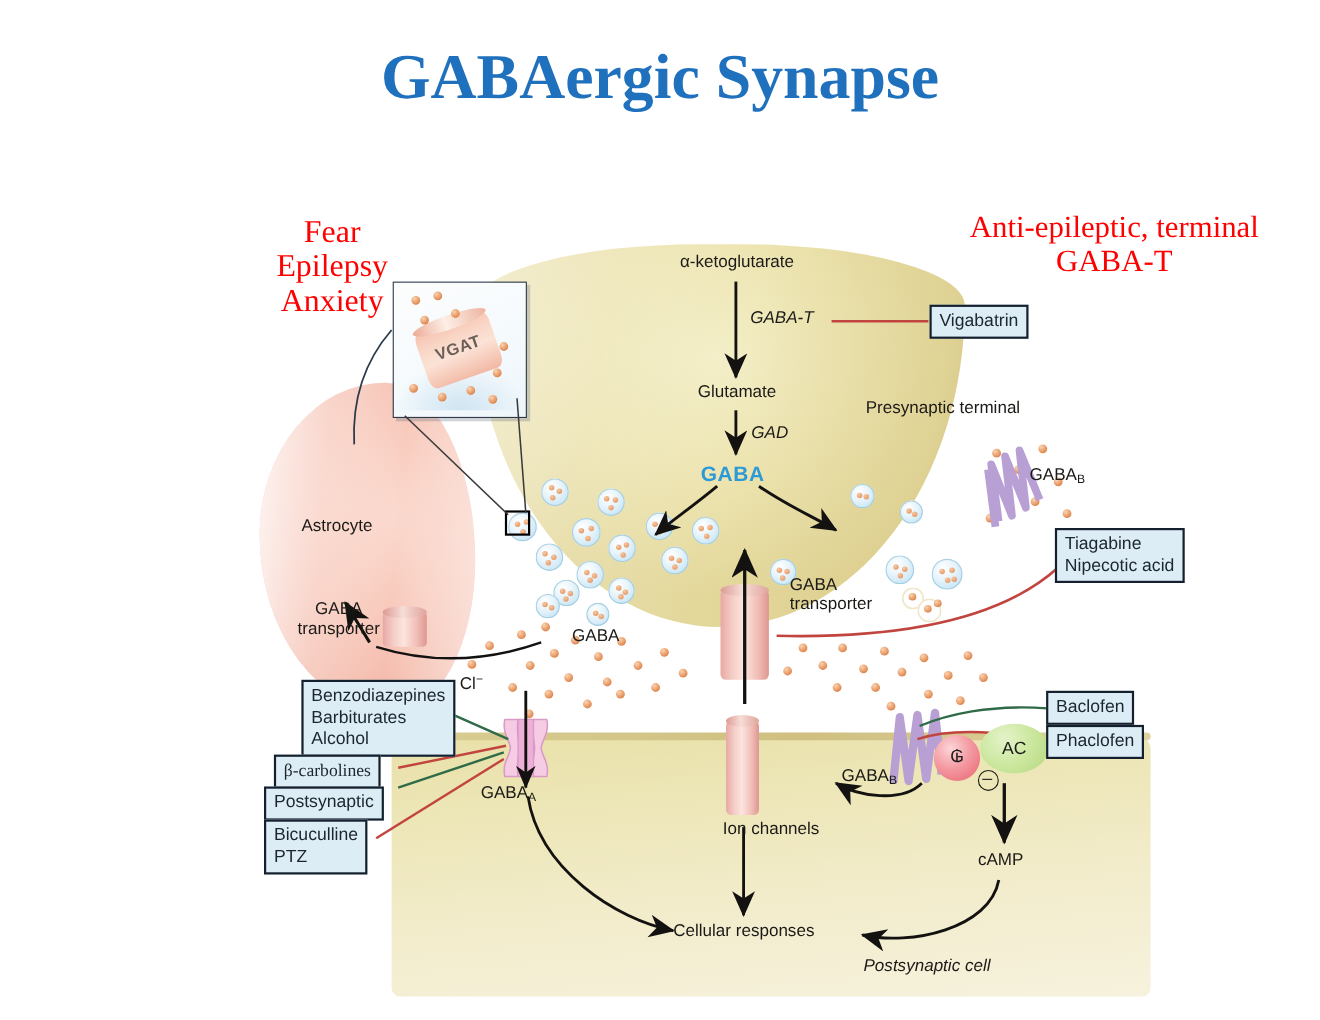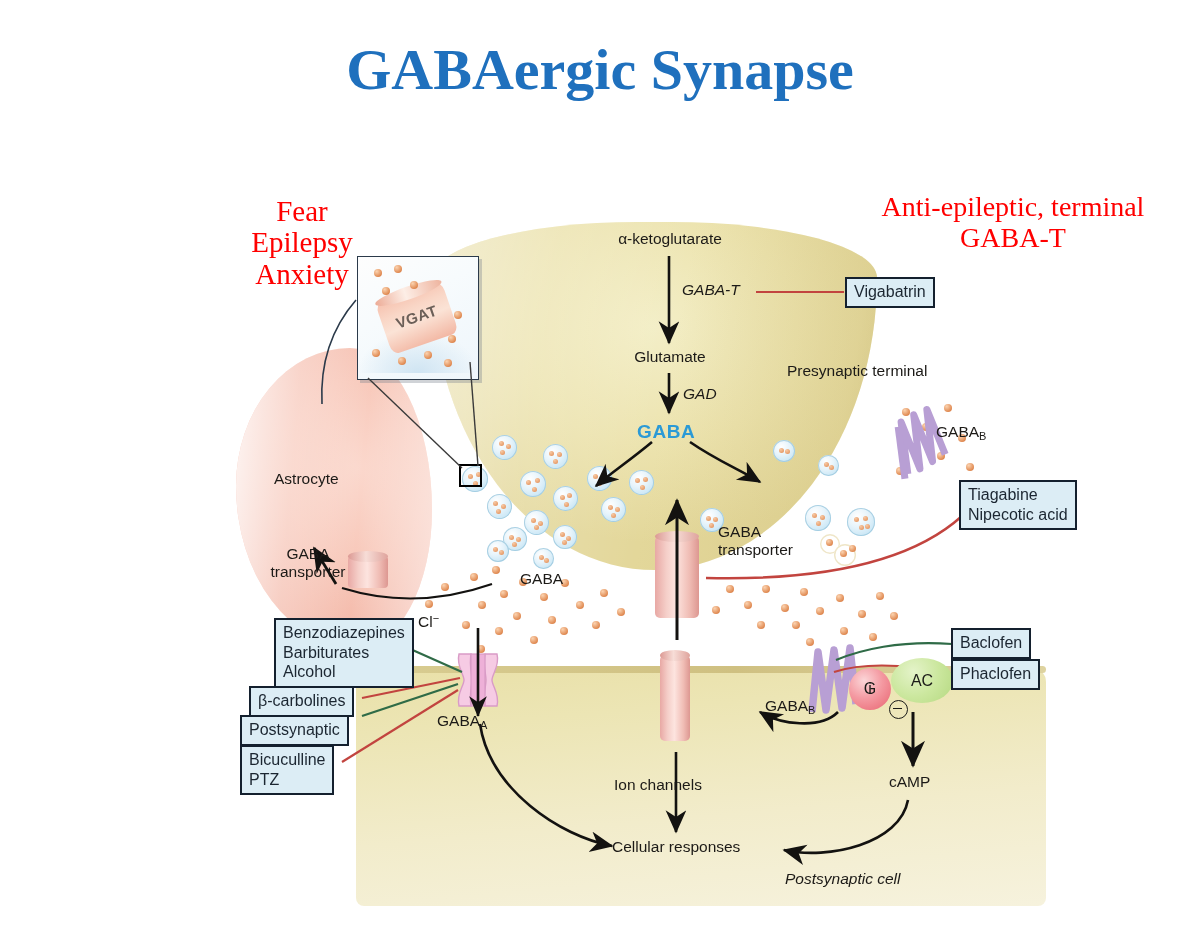--- a/index.html
+++ b/index.html
@@ -477,40 +477,40 @@
   <div class="dlabel" style="left:520px;top:570px;">GABA</div>
 
   <div class="dlabel" style="left:418px;top:612px;"><span>Cl</span><span class="sup">−</span></div>
 
   <div class="dlabel" style="left:437px;top:712px;"><span>GABA</span><span class="sub">A</span></div>
 
   <div class="dlabel" style="left:936px;top:423px;"><span>GABA</span><span class="sub">B</span></div>
 
   <div class="dlabel" style="left:765px;top:697px;"><span>GABA</span><span class="sub">B</span></div>
 
-  <div class="dlabel" style="left:614px;top:745px;margin-top:31px;">Ion channels</div>
+  <div class="dlabel" style="left:657px;top:745px;">Ion channels</div>
   <div class="dlabel" style="left:612px;top:838px;">Cellular responses</div>
   <div class="dlabel" style="left:889px;top:773px;">cAMP</div>
 
   <div class="drugbox" style="left:845px;top:277px;">
     <div>Vigabatrin</div>
   </div>
 
   <div class="drugbox" style="left:959px;top:480px;">
     <div>Tiagabine</div>
     <div>Nipecotic acid</div>
   </div>
 
   <div class="drugbox" style="left:274px;top:618px;">
     <div>Benzodiazepines</div>
     <div>Barbiturates</div>
     <div>Alcohol</div>
   </div>
 
-  <div class="drugbox" style="left:249px;top:686px;">
+  <div class="drugbox" style="left:249px;top:686px;font-family:Liberation Serif, serif;">
     <div>β-carbolines</div>
   </div>
 
   <div class="drugbox" style="left:240px;top:715px;">
     <div>Postsynaptic</div>
   </div>
 
   <div class="drugbox" style="left:240px;top:745px;">
     <div>Bicuculline</div>
     <div>PTZ</div>

